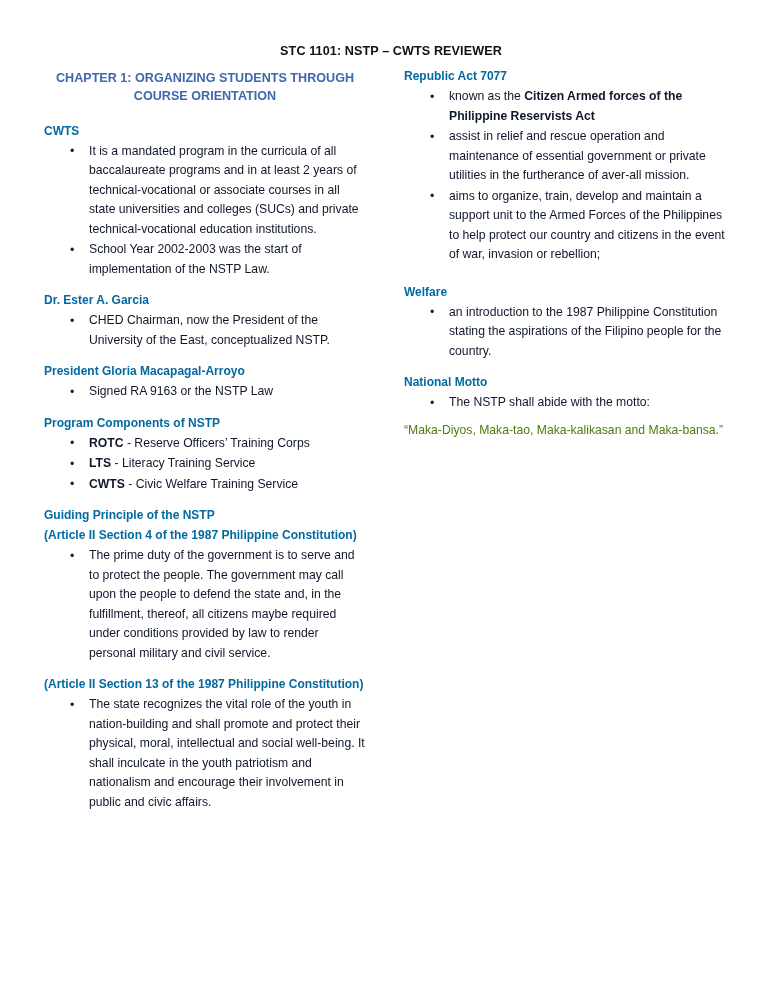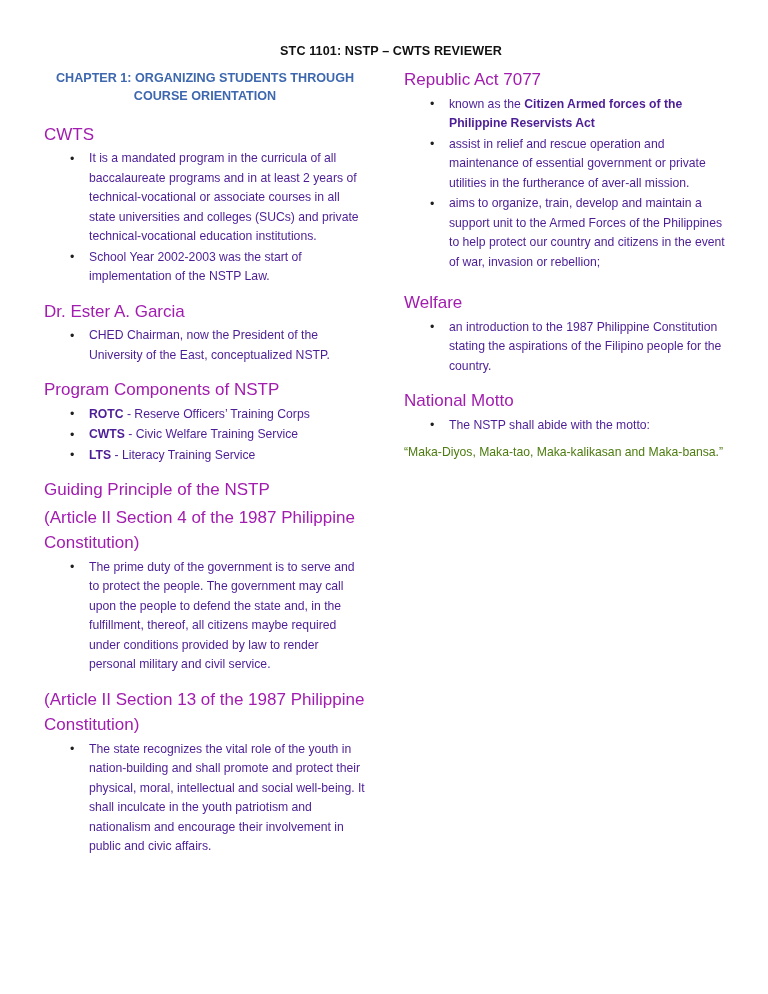--- a/index.html
+++ b/index.html
@@ -58,39 +58,39 @@
     line-height: 1.45;
     margin: 2px 0 16px 0;
     padding: 0 2px;
   }
 
   .section {
     margin: 0 0 12px 0;
   }
 
   .sec-heading {
-    font-weight: normal;
-    font-size: 17px;
+    font-weight: bold;
+    font-size: 12px;
     line-height: 1.5;
     margin: 0 0 2px 0;
-    color: #a21caf;
+    color: #0369a1;
   }
 
   ul.bullets {
     list-style: none;
     margin: 0;
     padding: 0;
   }
   ul.bullets > li {
     position: relative;
     padding-left: 45px;
     font-size: 12.2px;
     line-height: 1.60;
     margin: 0 0 1px 0;
-    color: #4c1d95;
+    color: #0f172a;
   }
   ul.bullets > li::before {
     content: "\2022";
     position: absolute;
     left: 26px;
     top: -0.5px;
     font-size: 12.5px;
     line-height: 1.60;
     color: #1f1f1f;
   }
@@ -128,33 +128,37 @@
       </div>
 
       <div class="section">
         <div class="sec-heading">Dr. Ester A. Garcia</div>
         <ul class="bullets">
           <li>CHED Chairman, now the President of the University of the East, conceptualized NSTP.</li>
         </ul>
       </div>
 
       <div class="section">
+        <div class="sec-heading">President Gloria Macapagal-Arroyo</div>
+        <ul class="bullets">
+          <li>Signed RA 9163 or the NSTP Law</li>
+        </ul>
       </div>
 
       <div class="section">
         <div class="sec-heading">Program Components of NSTP</div>
         <ul class="bullets">
           <li>
             <b class="inline-bold">ROTC</b><span> - Reserve Officers’ Training Corps</span>
           </li>
           <li>
+            <b class="inline-bold">LTS</b><span> - Literacy Training Service</span>
+          </li>
+          <li>
             <b class="inline-bold">CWTS</b><span> - Civic Welfare Training Service</span>
-          </li>
-          <li>
-            <b class="inline-bold">LTS</b><span> - Literacy Training Service</span>
           </li>
         </ul>
       </div>
 
       <div class="section">
         <div class="sec-heading">Guiding Principle of the NSTP</div>
         <div class="sec-heading">(Article II Section 4 of the 1987 Philippine Constitution)</div>
         <ul class="bullets">
           <li>The prime duty of the government is to serve and to protect the people. The government may call upon the people to defend the state and, in the fulfillment, thereof, all citizens maybe required under conditions provided by law to render personal military and civil service.</li>
         </ul>

